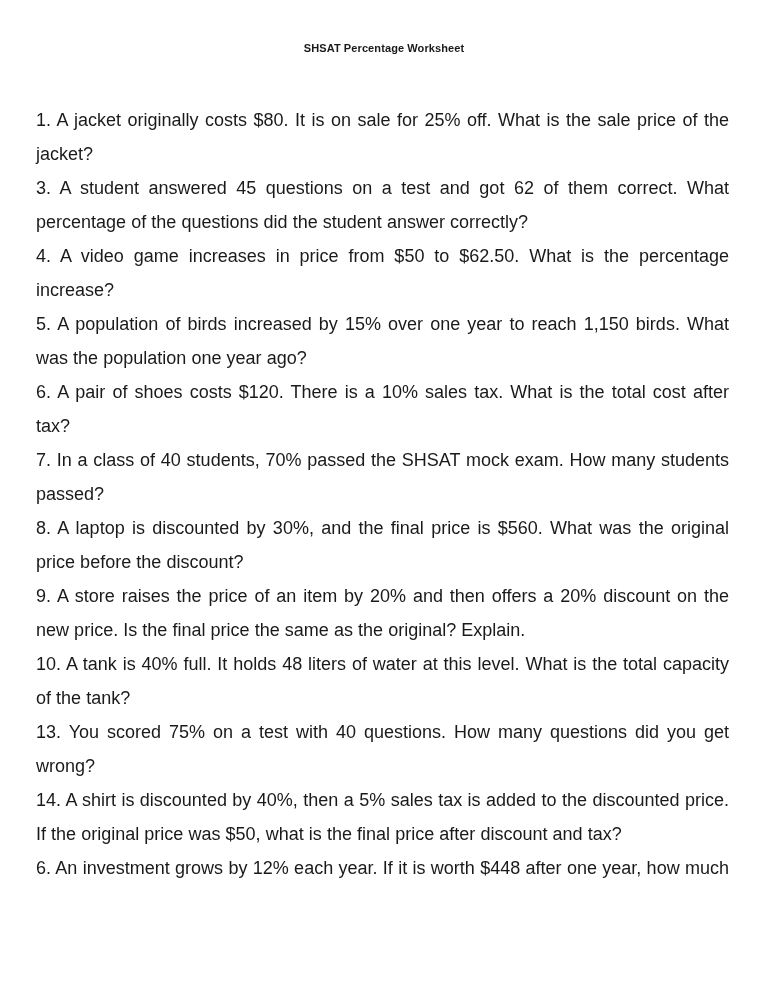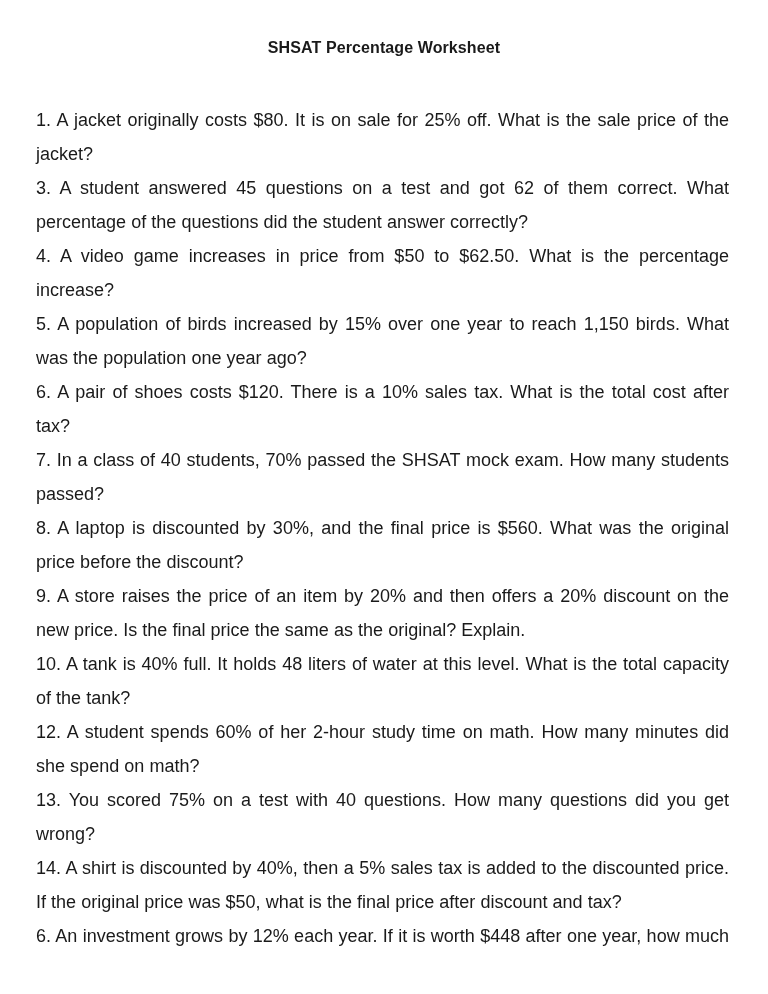--- a/index.html
+++ b/index.html
@@ -26,21 +26,21 @@
     padding: 0;
     overflow: hidden;
   }
 
   .doc-title {
     position: absolute;
     top: 38px;
     left: 0;
     width: 768px;
     text-align: center;
-    font-size: 16px;
+    font-size: 11px;
     font-weight: bold;
     letter-spacing: 0.1px;
     line-height: 20px;
     color: #1a1a1a;
   }
 
   .question-list {
     position: absolute;
     top: 103px;
     left: 36px;
@@ -76,20 +76,19 @@
 
     <p class="question">1. A jacket originally costs $80. It is on sale for 25% off. What is the sale price of the jacket?</p>
     <p class="question">3. A student answered 45 questions on a test and got 62 of them correct. What percentage of the questions did the student answer correctly?</p>
     <p class="question">4. A video game increases in price from $50 to $62.50. What is the percentage increase?</p>
     <p class="question">5. A population of birds increased by 15% over one year to reach 1,150 birds. What was the population one year ago?</p>
     <p class="question">6. A pair of shoes costs $120. There is a 10% sales tax. What is the total cost after tax?</p>
     <p class="question">7. In a class of 40 students, 70% passed the SHSAT mock exam. How many students passed?</p>
     <p class="question">8. A laptop is discounted by 30%, and the final price is $560. What was the original price before the discount?</p>
     <p class="question">9. A store raises the price of an item by 20% and then offers a 20% discount on the new price. Is the final price the same as the original? Explain.</p>
     <p class="question">10. A tank is 40% full. It holds 48 liters of water at this level. What is the total capacity of the tank?</p>
-    <p class="question">12. A student spends 60% of her 2-hour study time on math. How many minutes did she spend on math?</p>
     <p class="question">13. You scored 75% on a test with 40 questions. How many questions did you get wrong?</p>
     <p class="question">14. A shirt is discounted by 40%, then a 5% sales tax is added to the discounted price. If the original price was $50, what is the final price after discount and tax?</p>
     <p class="question clipped">6. An investment grows by 12% each year. If it is worth $448 after one year, how much was it</p>
 
   </div>
 
 </div>
 
 </body></html>

